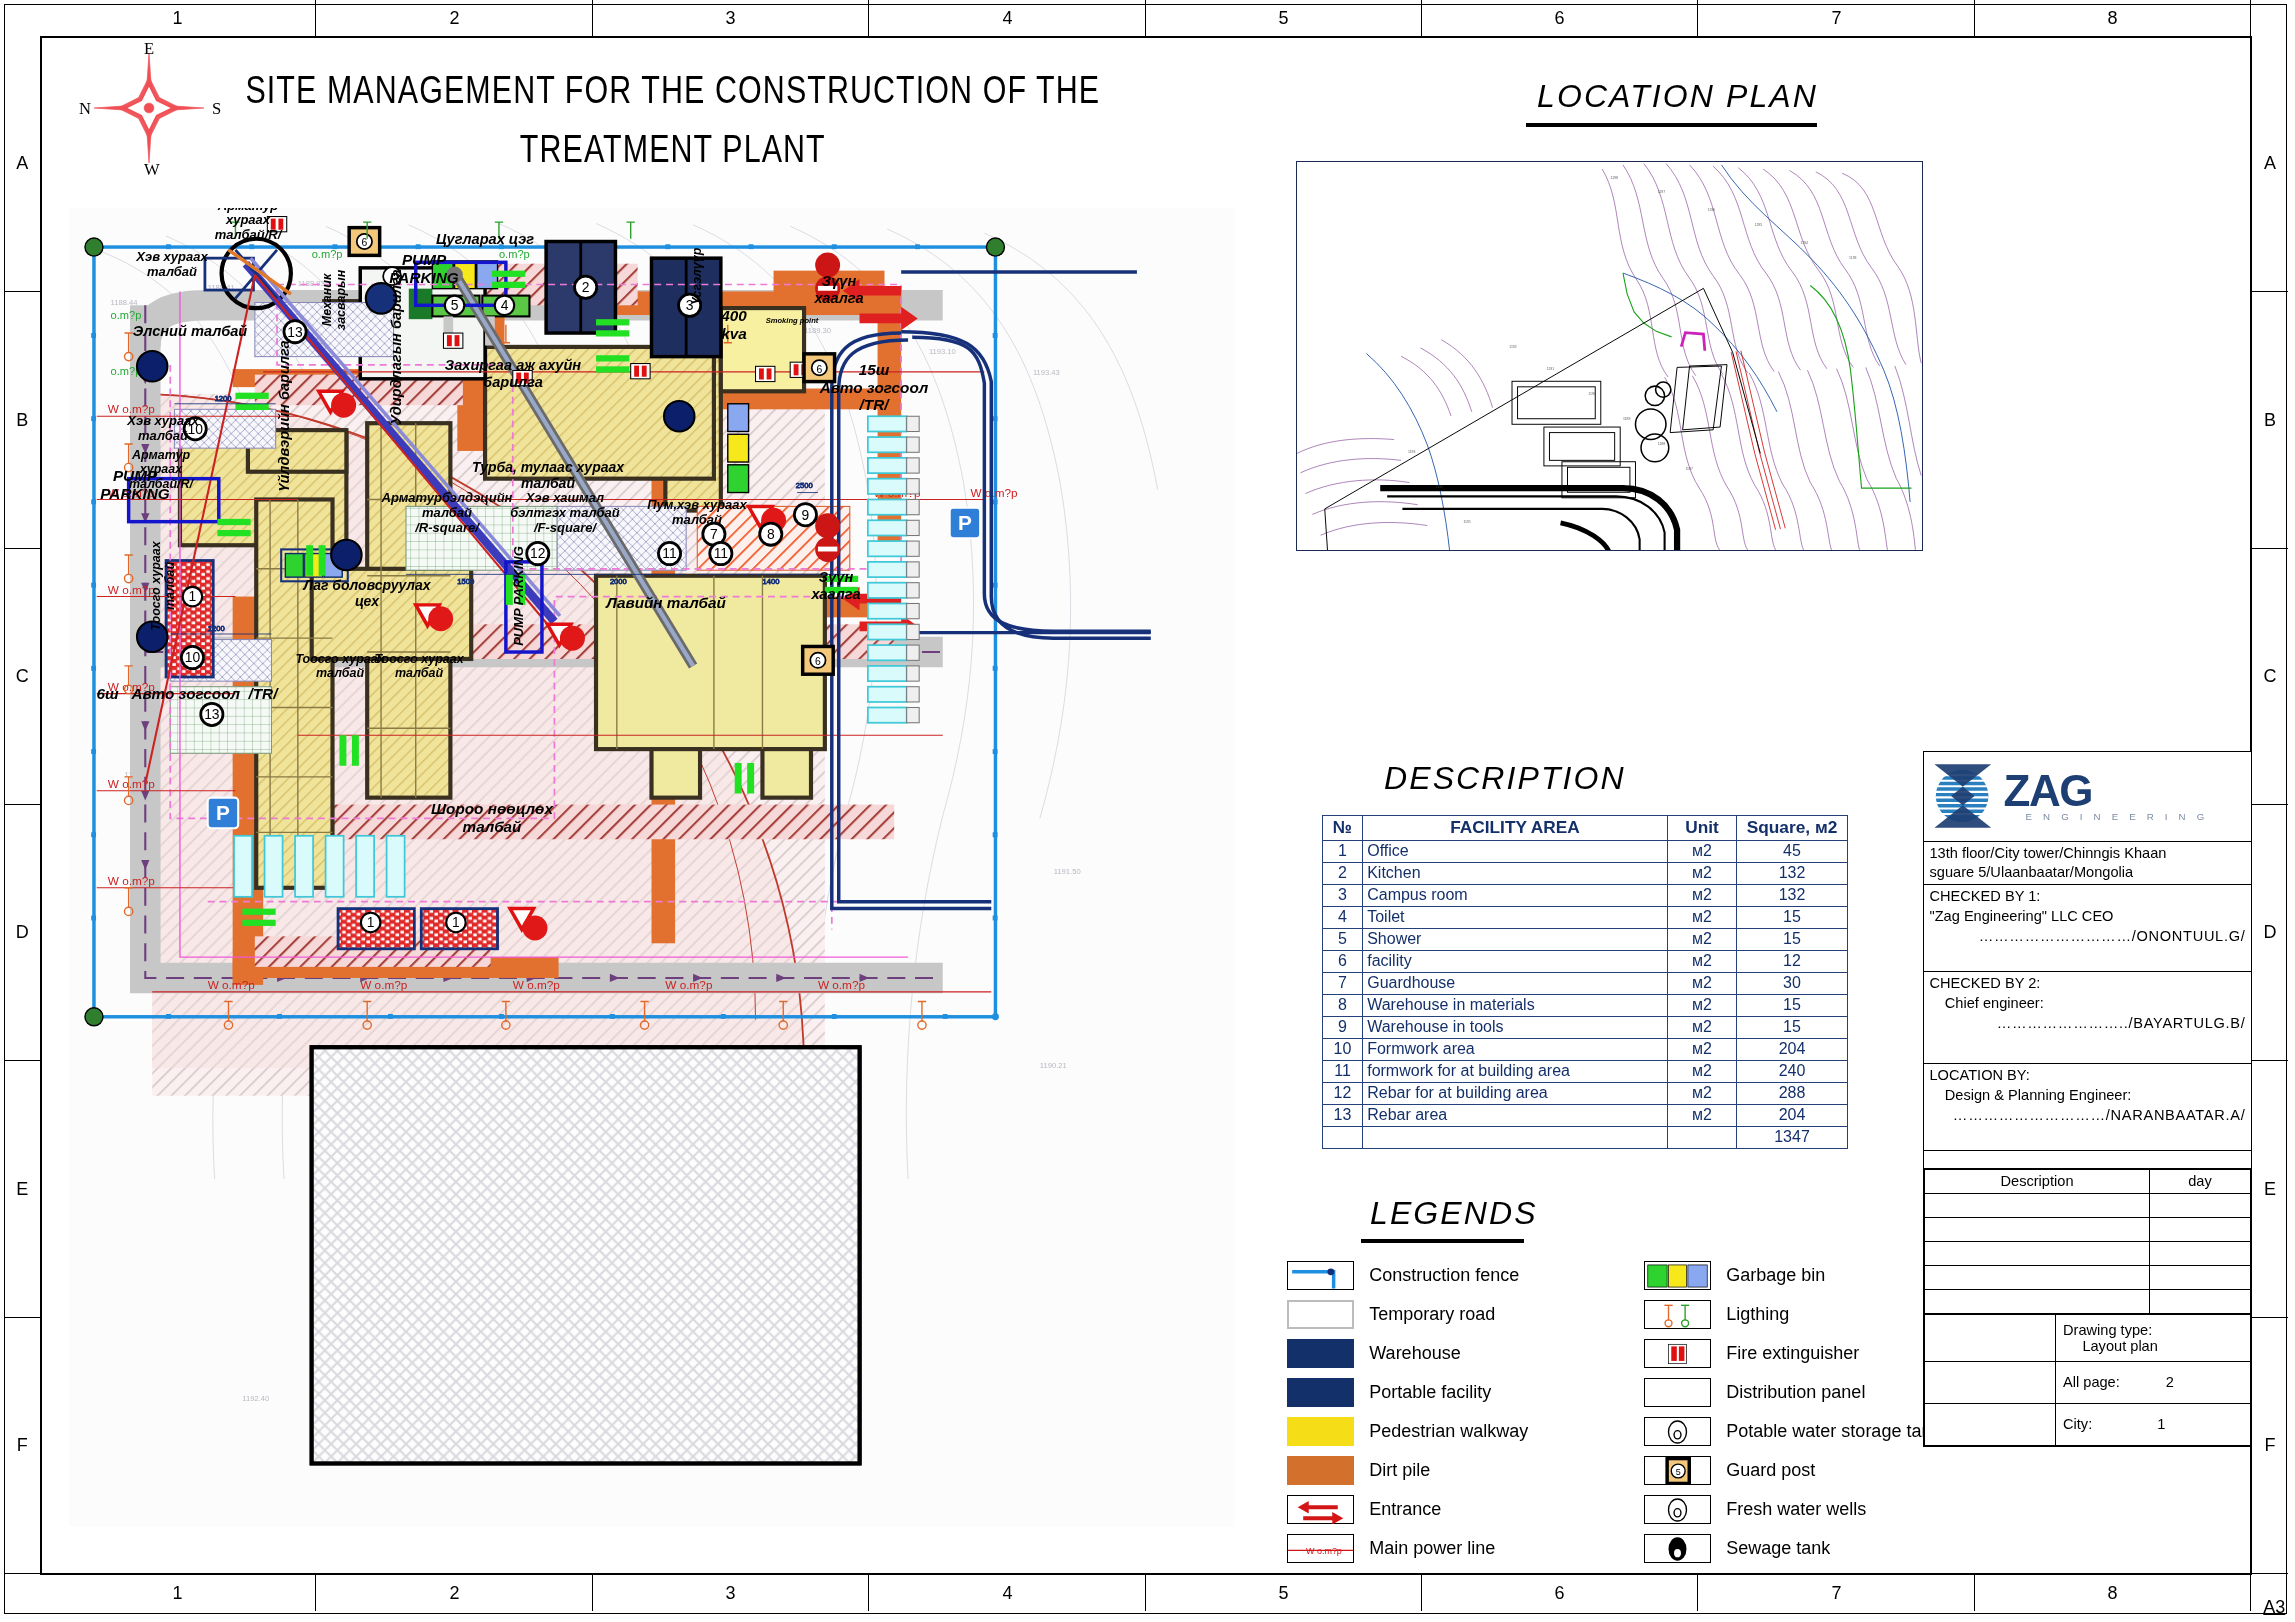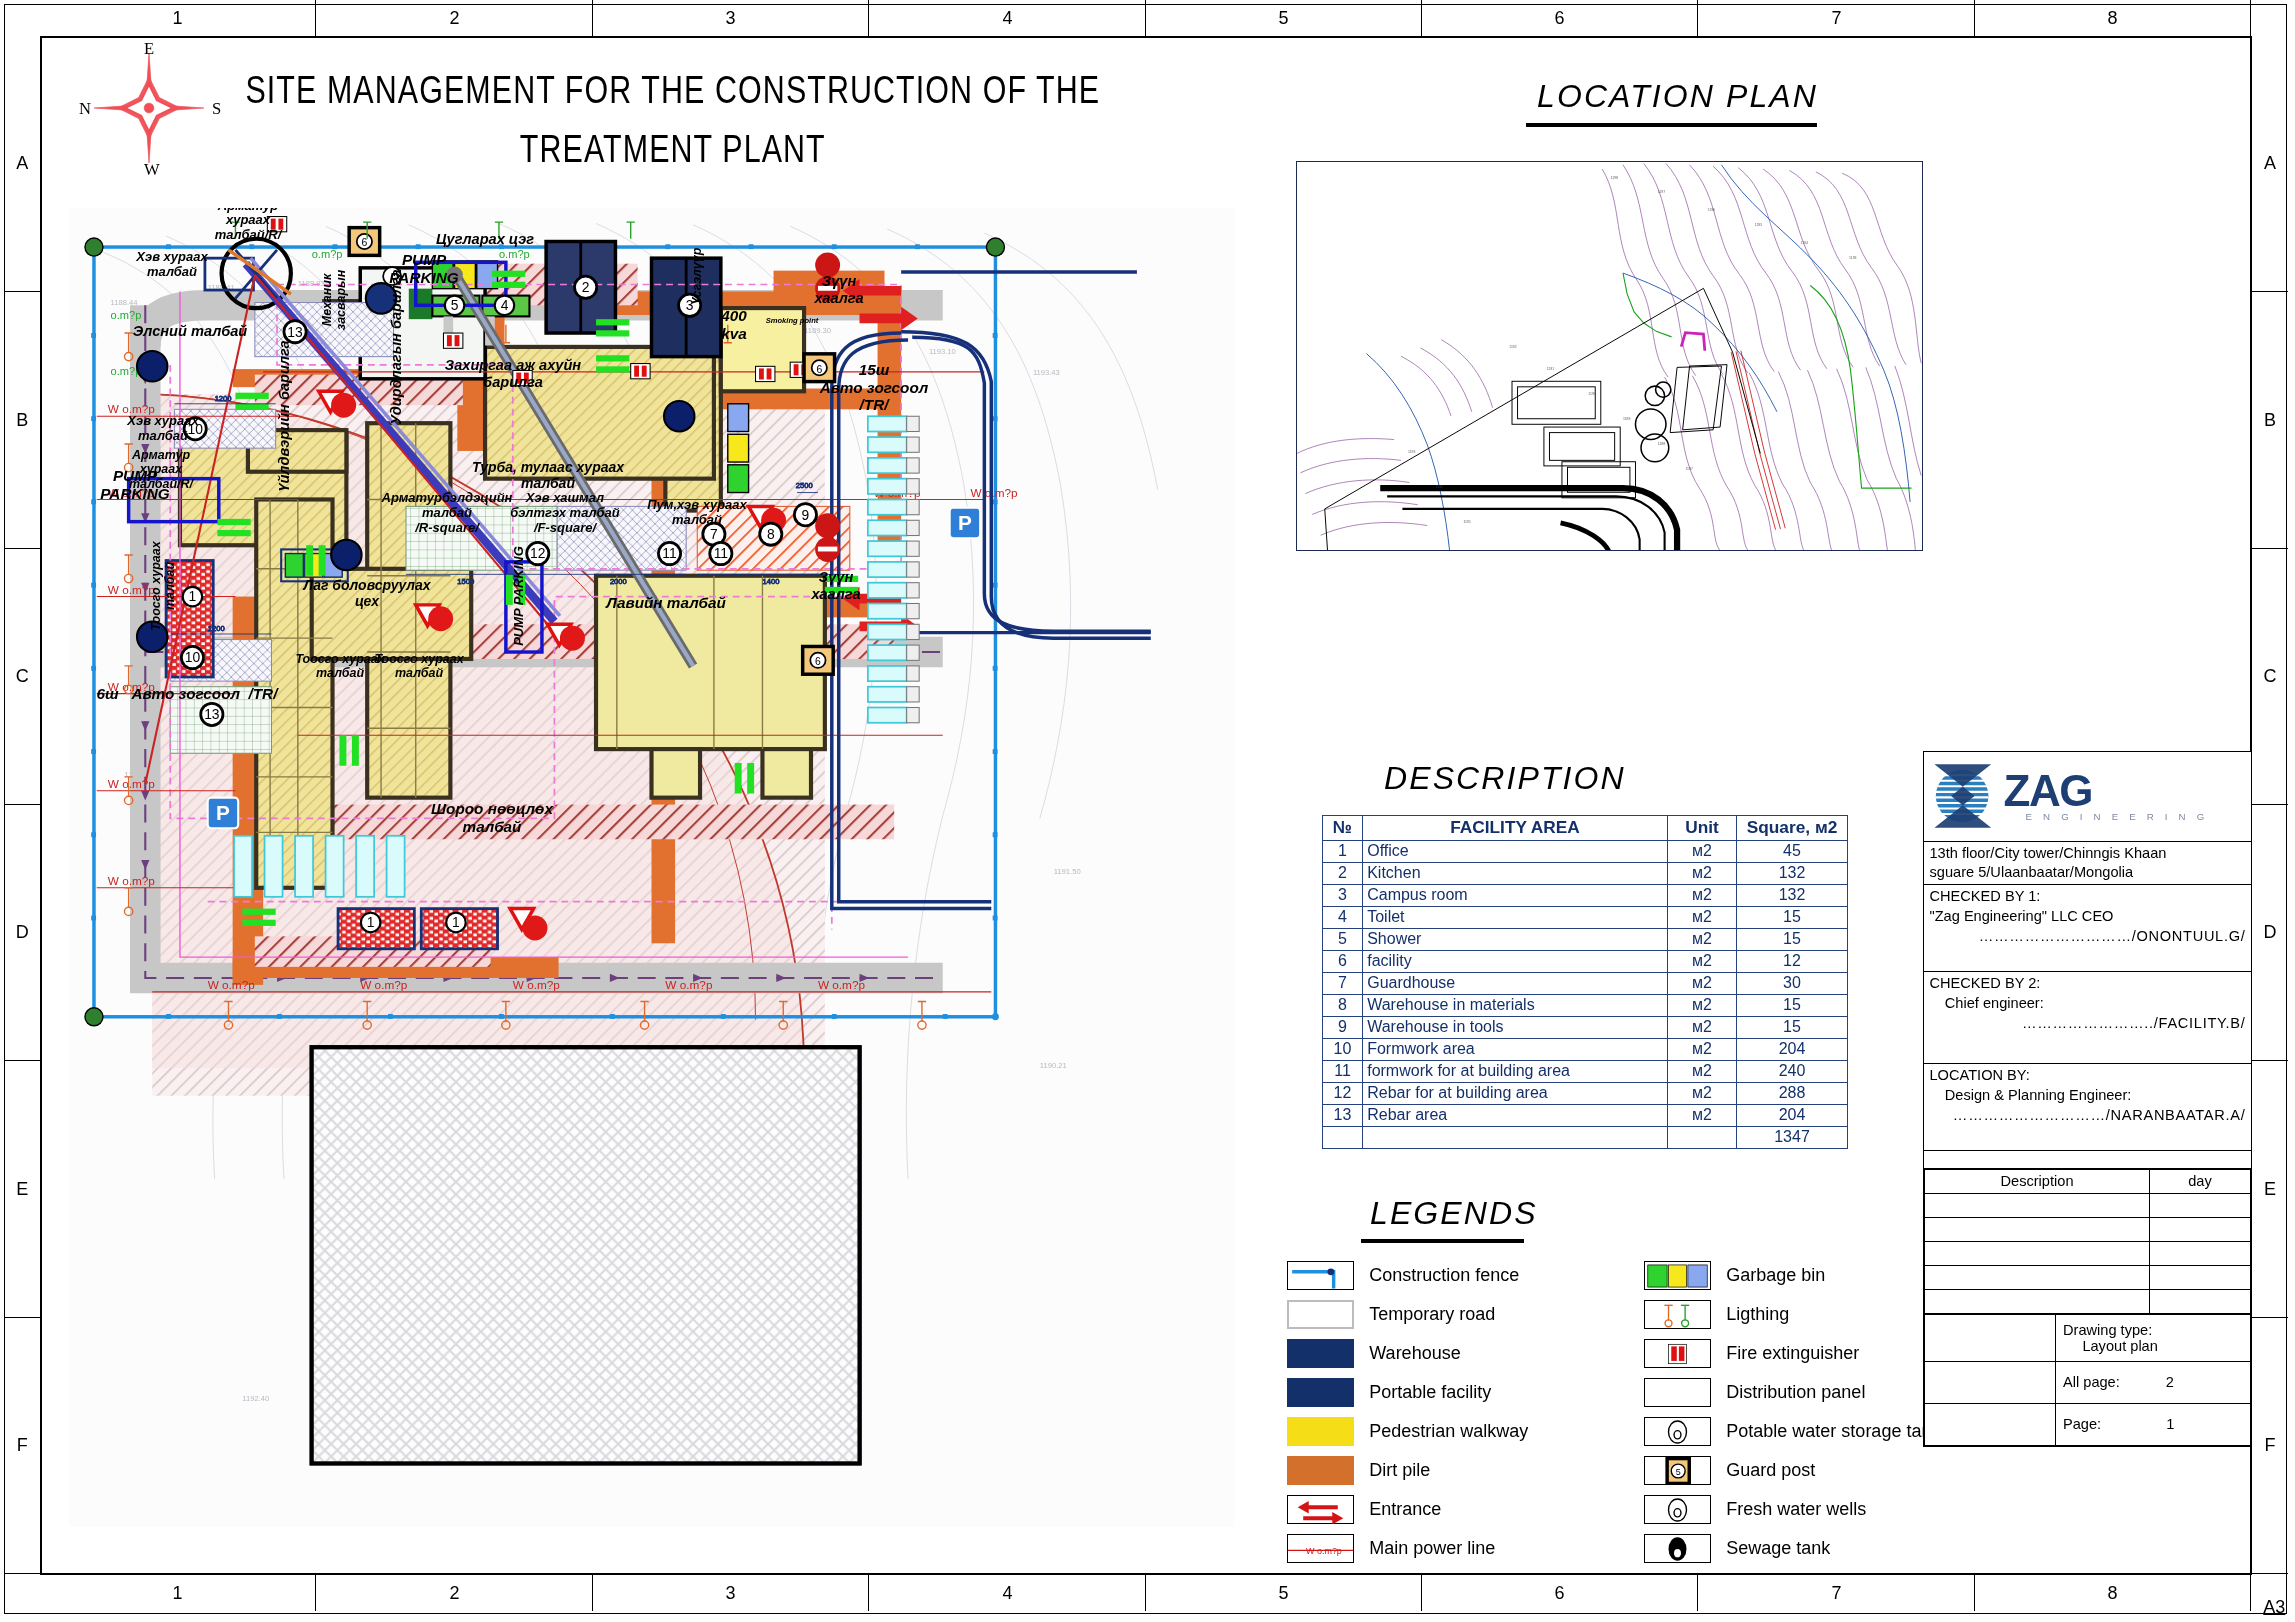--- a/index.html
+++ b/index.html
@@ -1160,21 +1160,21 @@
       <div>sguare 5/Ulaanbaatar/Mongolia</div>
     </div>
     <div class="tb-row tb-small" style="height:87px">
       <div>CHECKED BY 1:</div>
       <div>"Zag Engineering" LLC     CEO</div>
       <div class="dot" style="text-align:right">…………………………/ONONTUUL.G/</div>
     </div>
     <div class="tb-row tb-small" style="height:92px">
       <div>CHECKED BY 2:</div>
       <div style="padding-left:15.3px">Chief engineer:</div>
-      <div class="dot" style="text-align:right">……………………../FACILITY.B/</div>
+      <div class="dot" style="text-align:right">……………………../BAYARTULG.B/</div>
     </div>
     <div class="tb-row tb-small" style="height:87px">
       <div>LOCATION BY:</div>
       <div style="padding-left:15.3px">Design &amp; Planning Engineer:</div>
       <div class="dot" style="text-align:right">…………………………/NARANBAATAR.A/</div>
     </div>
     <div class="tb-row" style="height:18px;border-bottom:1.4px solid #000"></div>
     <table class="tb-tbl">
       <tbody>
           <tr>
@@ -1215,21 +1215,21 @@
       <tr>
         <td style="height:39px"></td>
         <td style="text-align:left;padding-left:7px">
           <span>All page:</span>
           <span style="padding-left:42px">2</span>
         </td>
       </tr>
       <tr>
         <td style="height:39px"></td>
         <td style="text-align:left;padding-left:7px">
-          <span>Page:</span>
+          <span>City:</span>
           <span style="padding-left:61px">1</span>
         </td>
       </tr>
     </tbody>
       </table>
   </div>
 
 </div>
 
 

